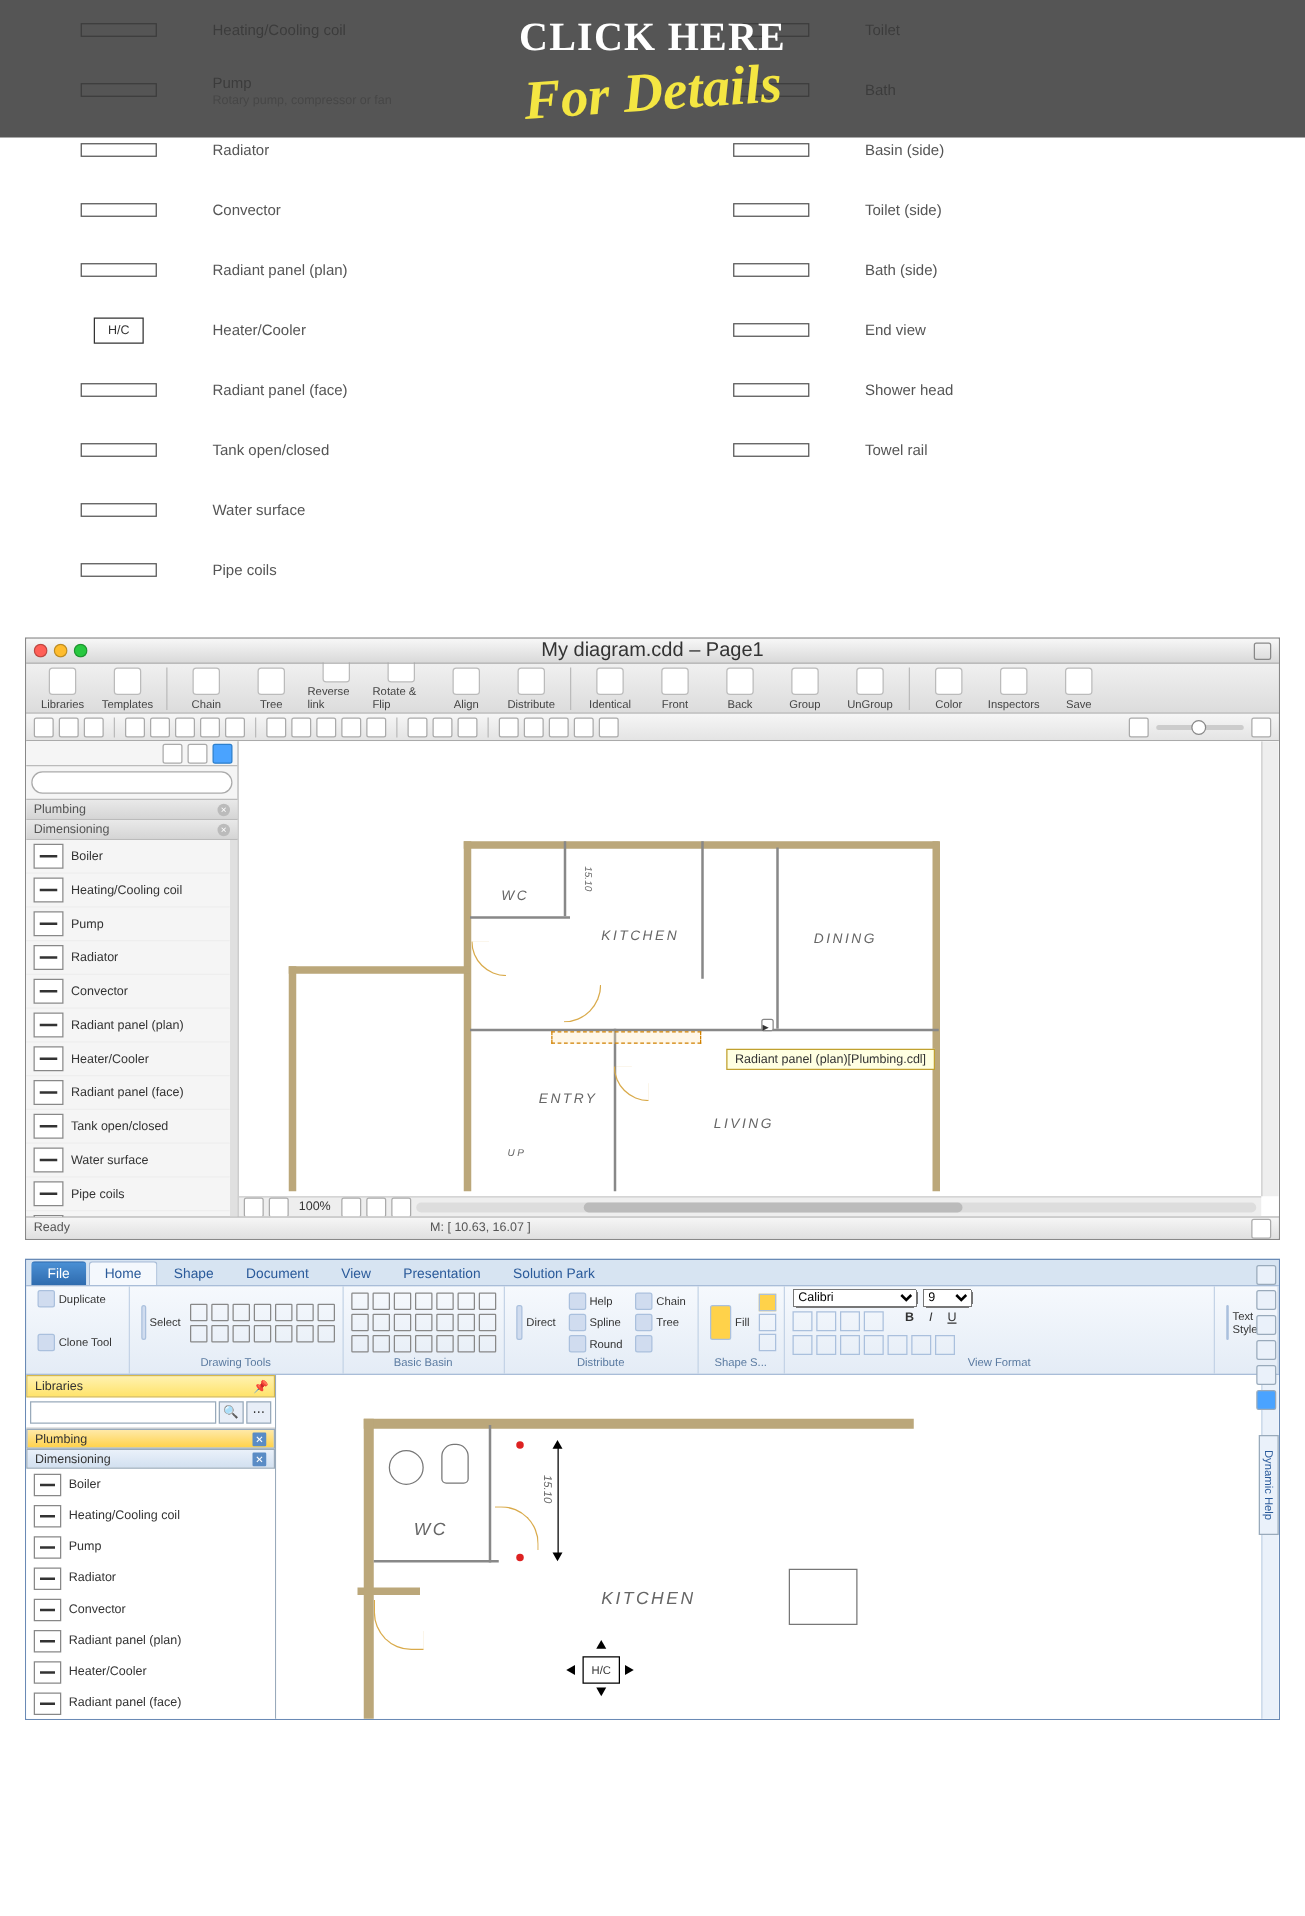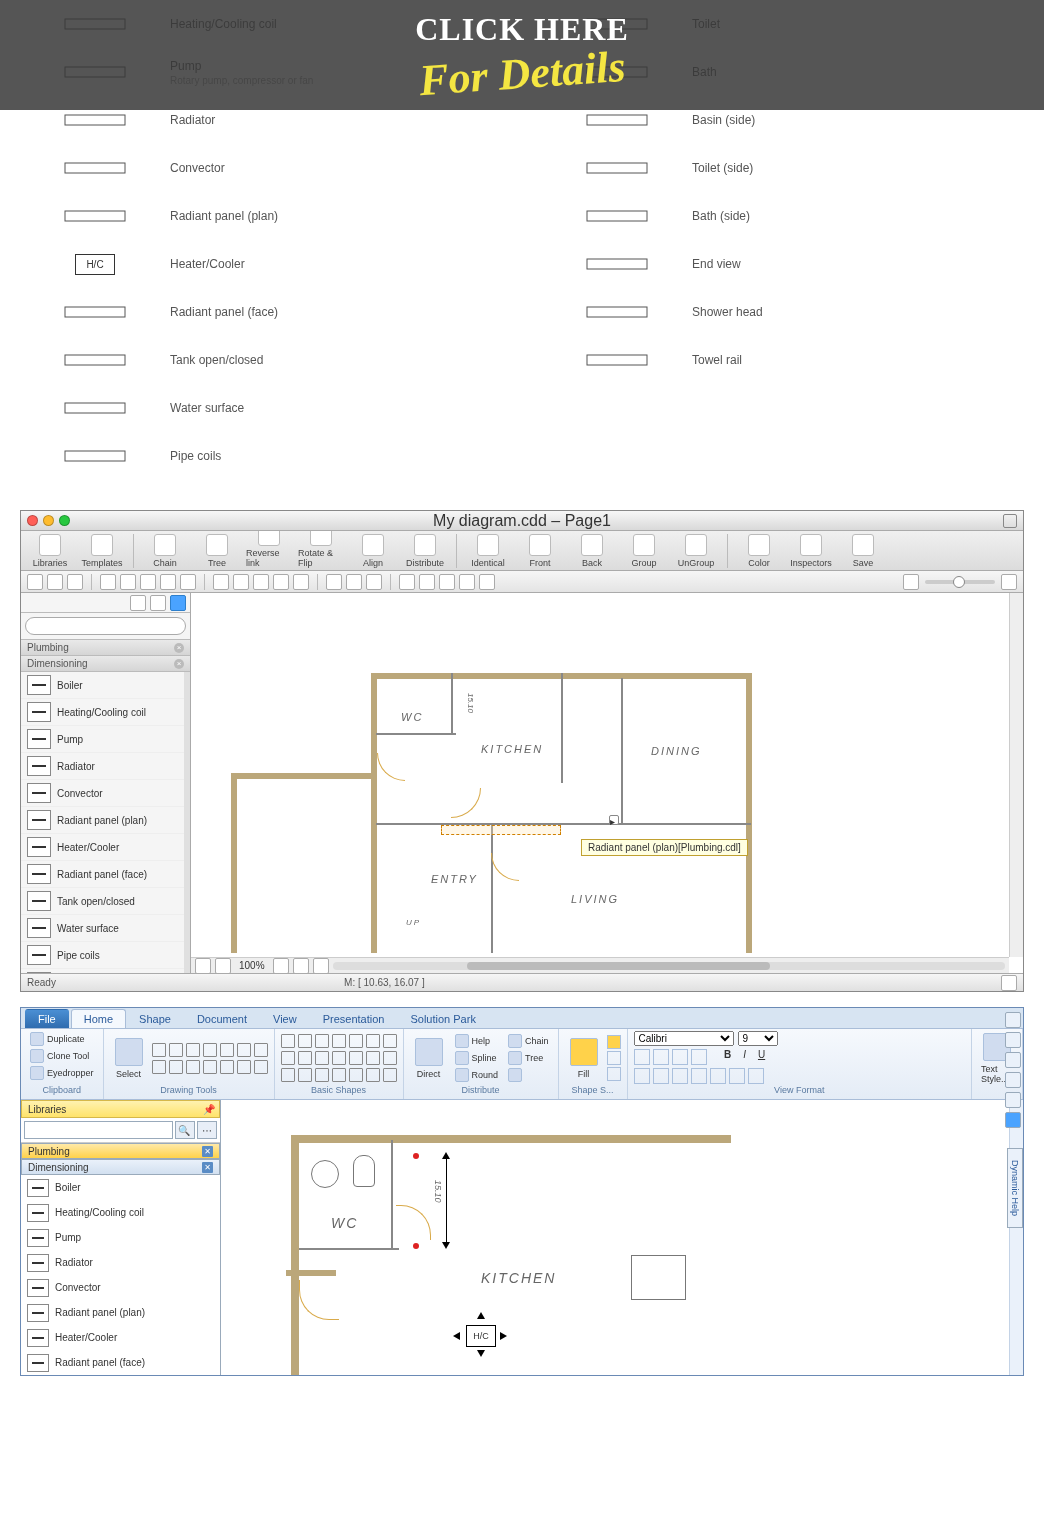--- a/index.html
+++ b/index.html
@@ -90,21 +90,21 @@
   .rtab{padding:3px 12px;font-size:11px;color:#2a5a9a;cursor:pointer;border:1px solid transparent;border-bottom:none;}
   .rtab.active{background:#f4f8fd;border-color:#a9bdd8;border-radius:3px 3px 0 0;}
   .rtab.file{background:linear-gradient(#4a8fd4,#2f6caf);color:#fff;border-radius:3px 3px 0 0;margin-right:2px;}
 
   .ribbon{height:72px;background:linear-gradient(#f6f9fd,#e4ecf6);border-top:1px solid #a9bdd8;border-bottom:1px solid #a9bdd8;display:flex;}
   .rgroup{border-right:1px solid #c4d3e6;padding:2px 6px;display:flex;flex-direction:column;justify-content:space-between;}
   .rgroup .body{flex:1;display:flex;align-items:center;gap:4px;}
   .rgroup .ttl{text-align:center;font-size:9px;color:#5a7aa0;height:12px;}
   .rbtn{display:flex;align-items:center;gap:3px;padding:1px 3px;cursor:pointer;}
   .rbtn .ic{width:14px;height:14px;background:#d0dcef;border:1px solid #aac0dd;border-radius:2px;}
-  .rbtn.big{flex-direction:column;width:38px;}
+  .rbtn.big{flex-direction:row;width:38px;}
   .rbtn.big .ic{width:28px;height:28px;}
   .rbtn .tx{font-size:9px;color:#333;}
   .shape-grid{display:grid;grid-template-columns:repeat(7,14px);gap:3px;}
   .shape-grid span{width:14px;height:14px;border:1px solid #888;border-radius:1px;}
 
   .win-body{display:flex;height:275px;background:#fff;}
   .win-sidebar{width:200px;border-right:1px solid #9ab;background:#fff;display:flex;flex-direction:column;}
   .ws-head{height:18px;background:linear-gradient(#fff2b0,#ffe36b);border:1px solid #d6b84a;display:flex;align-items:center;justify-content:space-between;padding:0 6px;font-size:10px;}
   .ws-head .pin{width:10px;height:10px;}
   .ws-search{padding:3px;border-bottom:1px solid #ccc;display:flex;gap:2px;}
@@ -561,21 +561,21 @@
       <div class="rtab active">Home</div>
       <div class="rtab">Shape</div>
       <div class="rtab">Document</div>
       <div class="rtab">View</div>
       <div class="rtab">Presentation</div>
       <div class="rtab">Solution Park</div>
     </div>
 
   <div class="ribbon">
     <div class="rgroup">
-      <div class="body" style="flex-direction:column;align-items:flex-start;gap:1px;">
+      <div class="body" style="flex-direction:column;align-items:flex-start;gap:19px;">
         <div class="rbtn">
             <span class="ic"></span>
             <span class="tx">Duplicate</span>
           </div>
         <div class="rbtn">
             <span class="ic"></span>
             <span class="tx">Clone Tool</span>
           </div>
         <div class="rbtn">
             <span class="ic"></span>
@@ -630,21 +630,21 @@
             <span></span>
           <span></span>
             <span></span>
             <span></span>
             <span></span>
             <span></span>
             <span></span>
             <span></span>
         </div>
       </div>
-      <div class="ttl">Basic Shapes</div>
+      <div class="ttl">Basic Basin</div>
     </div>
 
     <div class="rgroup">
       <div class="body">
         <div class="rbtn big">
           <span class="ic"></span>
           <span class="tx">Direct</span>
         </div>
         <div style="display:flex;flex-direction:column;gap:1px;">
           <div class="rbtn">

